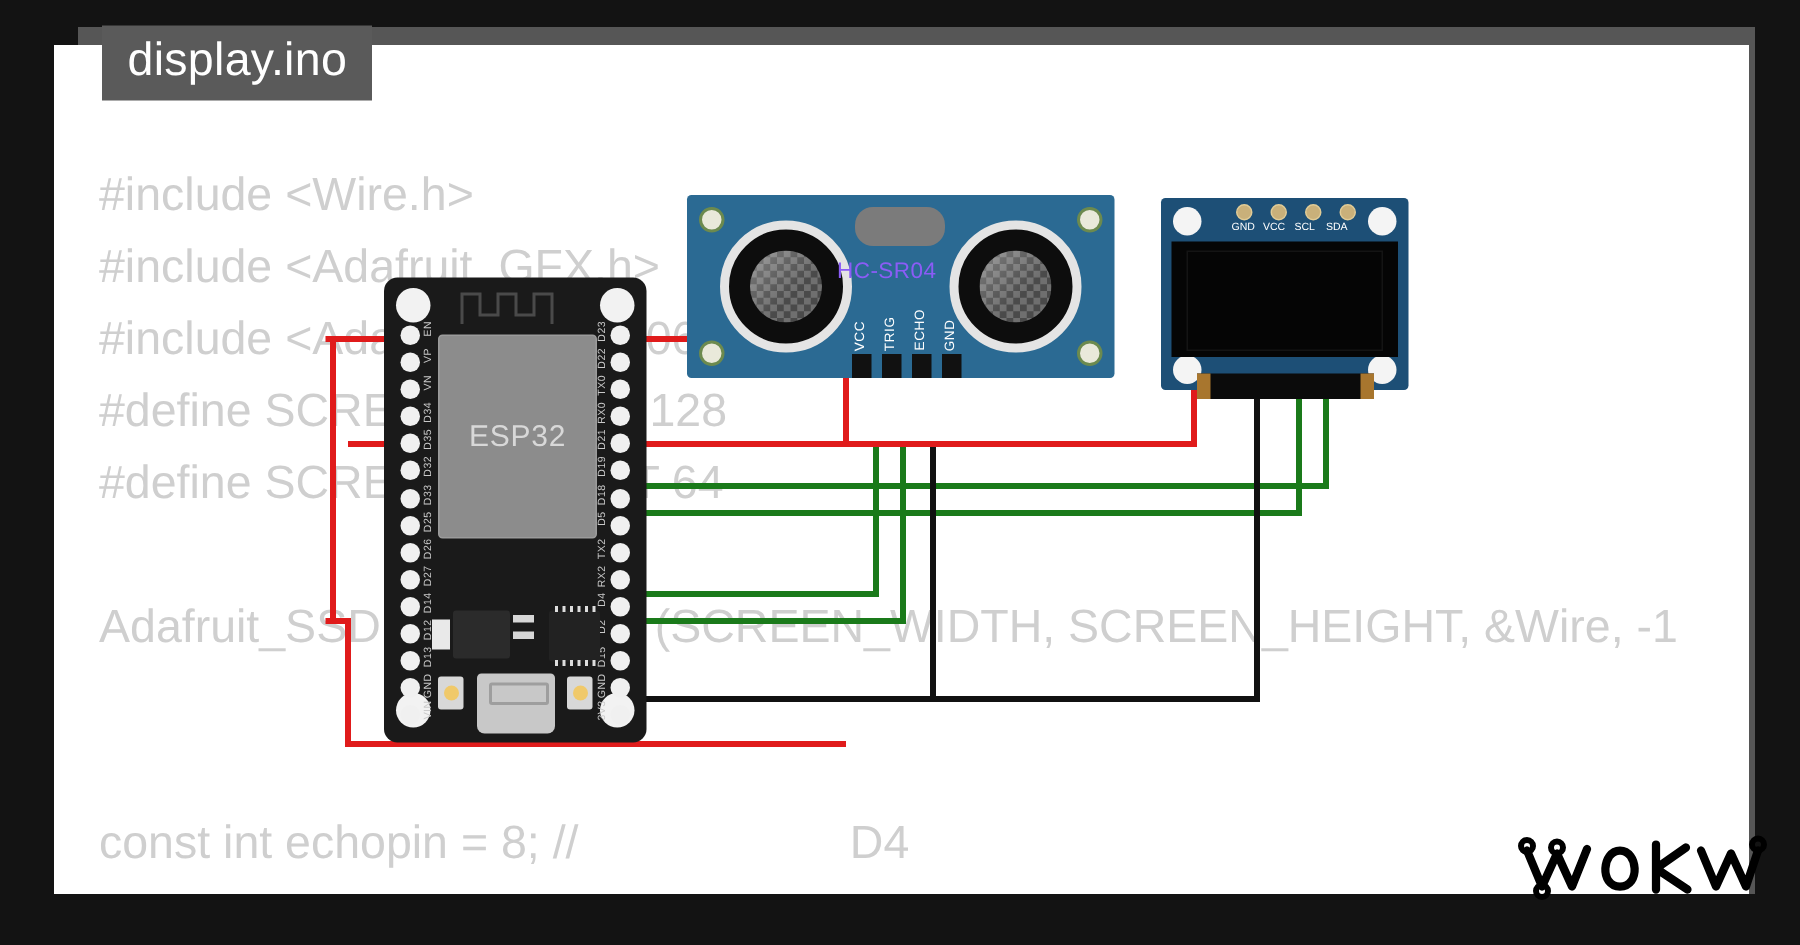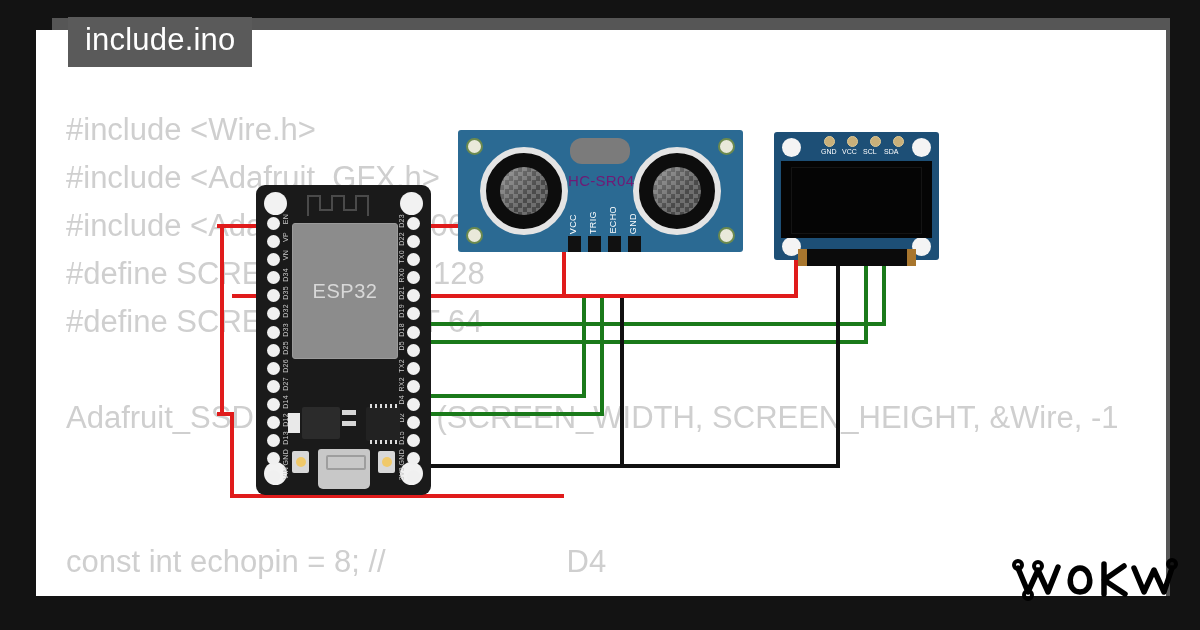--- a/index.html
+++ b/index.html
@@ -86,21 +86,21 @@
     background:#e9e9da;border:2px solid #6c8a4e;}
   .hc-eye{position:absolute;top:17px;width:88px;height:88px;border-radius:50%;
     background:#0d0d0d;border:6px solid #e4e4e4;box-sizing:border-box;}
   .hc-eye::after{content:"";position:absolute;left:14px;top:14px;width:48px;height:48px;
     border-radius:50%;
     background:
       linear-gradient(135deg,rgba(255,255,255,.32),rgba(255,255,255,0) 60%),
       repeating-conic-gradient(#6f6f6f 0% 25%, #4a4a4a 0% 50%);
     background-size:auto, 9px 9px;}
   .hc-can{position:absolute;left:112px;top:8px;width:60px;height:26px;background:#7b7b7b;border-radius:12px;}
-  .hc-name{position:absolute;left:110px;top:42px;color:#701a75;font-size:15px;letter-spacing:.3px;}
+  .hc-name{position:absolute;left:100px;top:42px;color:#8b5cf6;font-size:15px;letter-spacing:.3px;}
   .hc-pins{position:absolute;left:110px;bottom:0px;display:flex;gap:7px;}
   .hc-pin{width:13px;height:16px;background:#111;}
   .hc-plbl{position:absolute;color:#fff;font-size:9px;
     writing-mode:vertical-rl;transform:rotate(180deg);bottom:18px;letter-spacing:.4px;}
 
   
   .oled{left:738px;top:102px;width:165px;height:128px;}
   .oled-board{position:absolute;inset:0;background:#1d4f76;border-radius:3px;}
   .oled-hole{position:absolute;width:19px;height:19px;border-radius:50%;background:#f4f4f4;}
   .oled-screen{position:absolute;left:7px;top:29px;width:151px;height:77px;background:#050505;}
@@ -332,21 +332,21 @@
       <div class="oled-plbl" style="left:47px">GND</div>
       <div class="oled-plbl" style="left:68px">VCC</div>
       <div class="oled-plbl" style="left:89px">SCL</div>
       <div class="oled-plbl" style="left:110px">SDA</div>
       <div class="oled-screen"></div>
       <div class="oled-foot"></div>
     </div>
 
   </div>
 
-  <div class="file-tab">include.ino</div>
+  <div class="file-tab">display.ino</div>
 
   <div class="wokwi">
     <svg width="170" height="52" viewBox="0 0 170 52">
       <g fill="none" stroke="#000" stroke-width="5.5" stroke-linecap="round" stroke-linejoin="round">
         <path d="M10 16 L20 40 L30 18 L40 40 L50 15"></path>
         <path d="M72 16 C60 16 58 40 72 40 C86 40 84 16 72 16 Z"></path>
         <path d="M96 12 L96 42 M116 14 L96 28 L117 42"></path>
         <path d="M126 16 L136 40 L146 18 L156 40 L164 16"></path>
       </g>
       <g fill="none" stroke="#000" stroke-width="4">

